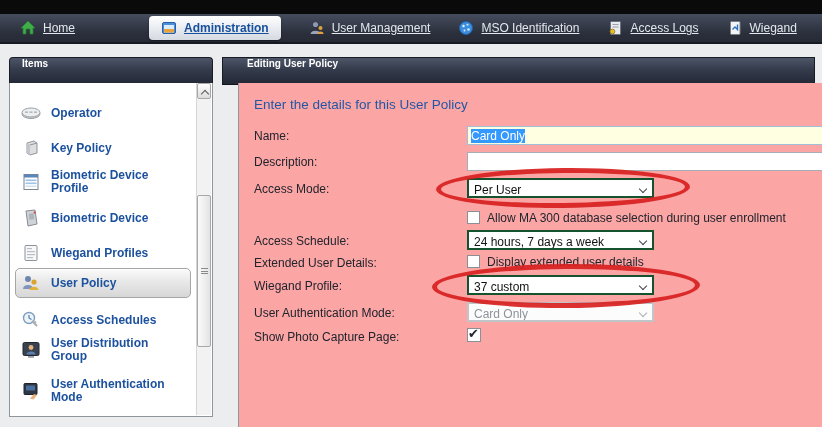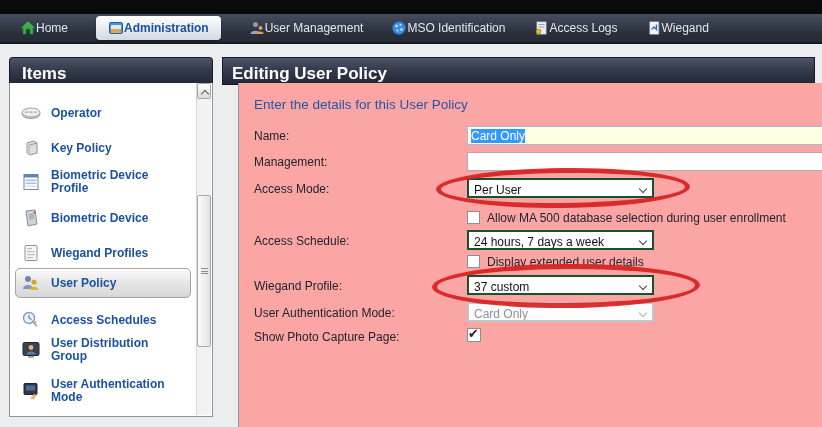--- a/index.html
+++ b/index.html
@@ -5,30 +5,30 @@
   * { margin:0; padding:0; box-sizing:border-box; }
   html,body { width:822px; height:427px; overflow:hidden;
     font-family:"Liberation Sans", sans-serif; background:#ebedef; }
   .stage { position:relative; width:822px; height:427px; }
 
   
   .top-strip { position:absolute; left:0; top:0; width:822px; height:14px; background:#0a0a0a; }
   .tabbar { position:absolute; left:0; top:14px; width:822px; height:30px;
     background:linear-gradient(#454c5d, #2a2f3b 70%, #262b36);
     border-bottom:2px solid #161a22; display:flex; align-items:center; gap:28px; padding-left:20px; }
-  .tab { display:flex; align-items:center; color:#e3e7ee; font-size:12px; cursor:default; }
+  .tab { display:flex; align-items:center; gap:7px; color:#e3e7ee; font-size:12px; cursor:default;text-decoration:underline; }
   .tab .ticon { width:16px; height:16px; display:inline-flex; }
   .tab.selected { background:linear-gradient(#ffffff,#e7eaef 55%,#d5dae1);
     border-radius:4px; padding:4px 12px; color:#17509d; font-weight:bold;
-    box-shadow:0 1px 2px rgba(0,0,0,.45); }
+    box-shadow:0 1px 2px rgba(0,0,0,.45);margin-left:46px; }
 
   
   .panel-header { height:28px; background:linear-gradient(#4d5568,#343b4b 45%,#232836);
     border:1px solid #181c25; border-bottom:1px solid #11141b;
-    color:#ffffff; font-weight:bold; font-size:17px; display:flex; align-items:flex-end; }
+    color:#ffffff; font-weight:bold; font-size:10px; display:flex; align-items:flex-start; }
   .sidebar { position:absolute; left:9px; top:57px; width:204px; height:360px; }
   .sidebar .panel-header { border-radius:4px 4px 0 0; padding-left:12px; }
   .sidebar-body { position:absolute; left:0; top:26px; width:204px; height:334px;
     background:#ffffff; border:1px solid #8f959d; border-top:none; }
 
   .side-item { position:absolute; left:6px; width:182px; display:flex; align-items:center; gap:9px;
     color:#1c519e; font-weight:bold; font-size:12px; line-height:13px; cursor:default; padding:3px 4px; }
   .side-item .sicon { width:22px; height:20px; flex:0 0 22px; display:inline-flex; }
   .side-item.selected { background:linear-gradient(#fbfbfb,#e8e8e8 45%,#d7d7d7);
     border:1px solid #a6a6a6; border-radius:5px; left:5px; width:176px;
@@ -41,21 +41,21 @@
   .scroll-up { position:absolute; left:0; top:0; width:14px; height:16px;
     background:linear-gradient(#ffffff,#dcdcdc); border:1px solid #a8a8a8; border-radius:2px; }
   .scroll-up::after { content:""; position:absolute; left:4px; top:7px; width:5px; height:5px;
     border-left:1.6px solid #5a5a5a; border-top:1.6px solid #5a5a5a; transform:rotate(45deg); }
   .scroll-thumb { position:absolute; left:0; top:112px; width:14px; height:152px;
     background:linear-gradient(90deg,#fbfbfb,#e3e3e3); border:1px solid #a8a8a8; border-radius:2px;
     display:flex; align-items:center; justify-content:center; flex-direction:column; gap:1.5px; }
   .scroll-thumb i { display:block; width:7px; height:1px; background:#8a8a8a; }
 
   .main { position:absolute; left:222px; top:57px; width:593px; height:370px; }
-  .main .panel-header { padding-left:9px; }
+  .main .panel-header { padding-left:24px; }
   .main-body { position:absolute; left:16px; top:26px; width:593px; height:344px;
     background:#fca5a5; border-left:1px solid #8f959d; border-right:1px solid #b8bdc3; }
 
   .form-heading { position:absolute; left:15px; top:14px; color:#2257a5; font-size:13.5px; }
 
   .flabel { position:absolute; left:15px; font-size:12px; color:#20242c; }
   .tinput { position:absolute; left:228px; width:361px; height:19px; background:#ffffff;
     border:1px solid #a5aeb6; font-size:12px; color:#111; padding:2px 3px; line-height:14px; }
   .tinput.yellow { background:#ffffe1; border:1px solid #a3bed6; }
   .tinput .sel { background:#3399ff; color:#ffffff; }
@@ -281,40 +281,41 @@
     </div>
     <div class="main-body">
 
       <div class="form-heading">Enter the details for this User Policy</div>
 
       <div class="flabel" style="top:46px">Name:</div>
       <div class="tinput yellow" style="top:43px">
         <span class="sel">Card Only</span>
       </div>
 
-      <div class="flabel" style="top:72px">Management:</div>
+      <div class="flabel" style="top:72px">Description:</div>
       <div class="tinput" style="top:69px">
         <span></span>
       </div>
 
       <div class="flabel" style="top:99px">Access Mode:</div>
       <div class="dropdown" style="top:95px">
         <span>Per User</span>
         <span class="chev"></span>
       </div>
 
       <div class="checkbox" style="top:128px"></div>
-      <div class="cb-label" style="top:128px">Allow MA 500 database selection during user enrollment</div>
+      <div class="cb-label" style="top:128px">Allow MA 300 database selection during user enrollment</div>
 
       <div class="flabel" style="top:151px">Access Schedule:</div>
       <div class="dropdown" style="top:147px">
         <span>24 hours, 7 days a week</span>
         <span class="chev"></span>
       </div>
 
+      <div class="flabel" style="top:173px">Extended User Details:</div>
       <div class="checkbox" style="top:172px"></div>
       <div class="cb-label" style="top:172px">Display extended user details</div>
 
       <div class="flabel" style="top:196px">Wiegand Profile:</div>
       <div class="dropdown" style="top:192px">
         <span>37 custom</span>
         <span class="chev"></span>
       </div>
 
       <div class="flabel" style="top:223px">User Authentication Mode:</div>

